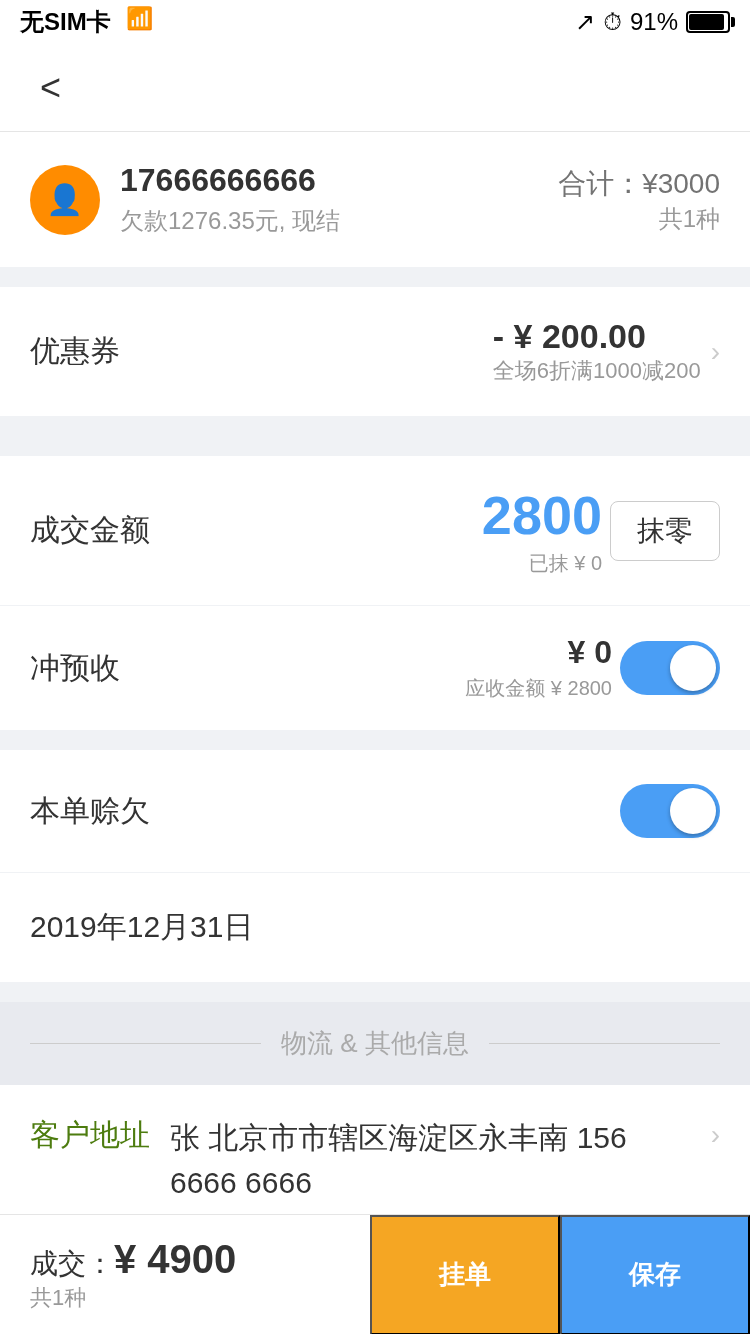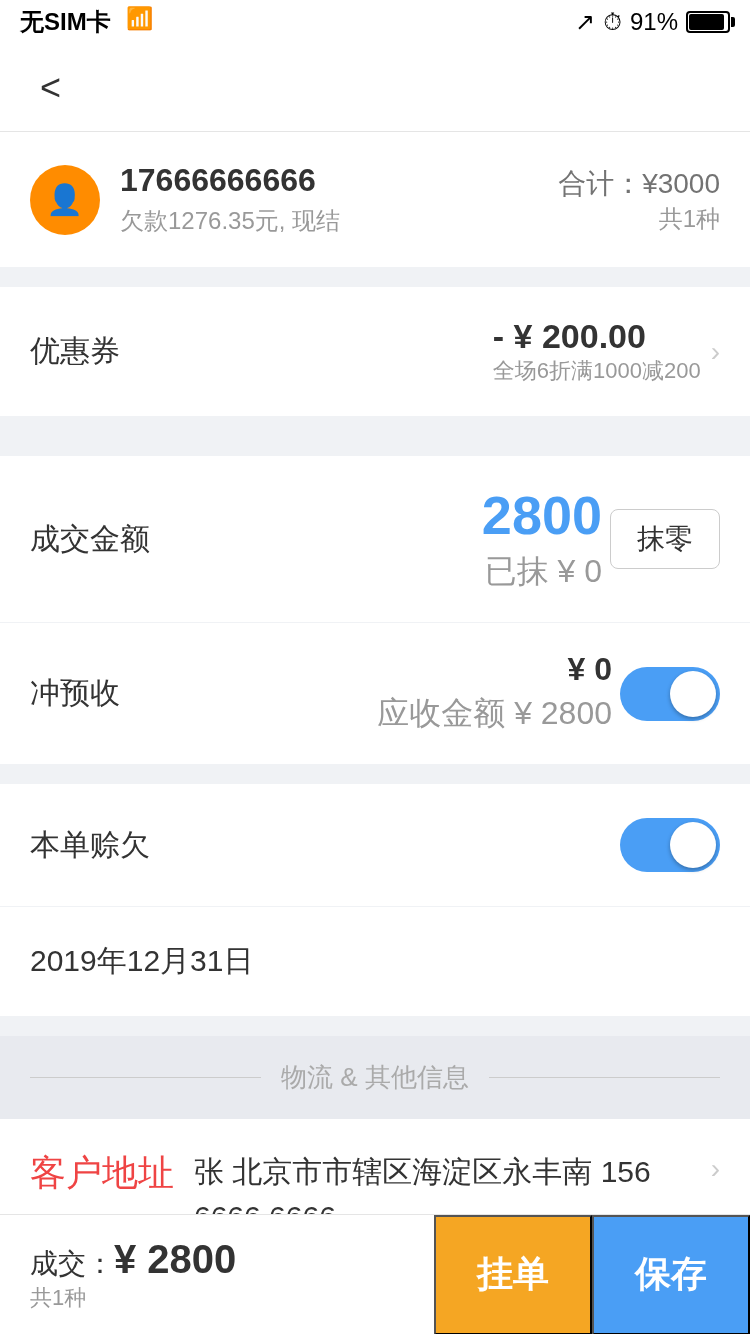--- a/index.html
+++ b/index.html
@@ -138,21 +138,21 @@
       align-items: center;
       justify-content: space-between;
       border-bottom: 1px solid #f0f2f5;
     }
     .form-row:last-child { border-bottom: none; }
     .form-row-label { font-size: 30px; color: #333; }
     .form-row-right { display: flex; align-items: center; gap: 8px; }
 
     
     .amount-big { font-size: 54px; font-weight: 600; color: #4a9ef5; }
-    .amount-sub { font-size: 32px; color: #999; text-align: right; margin-top: 4px; }
+    .amount-sub { font-size: 20px; color: #999; text-align: right; margin-top: 4px; }
 
     
     .btn-round {
       border: 1px solid #ccc;
       border-radius: 8px;
       padding: 10px 26px;
       font-size: 28px;
       color: #333;
       background: #fff;
       cursor: pointer;
@@ -223,21 +223,21 @@
 
     
     .address-row {
       background: #fff;
       padding: 30px;
       display: flex;
       align-items: flex-start;
       justify-content: space-between;
       border-bottom: 1px solid #f0f2f5;
     }
-    .address-label { font-size: 36px; color: #ef4444; min-width: 90px; }
+    .address-label { font-size: 30px; color: #4d7c0f; min-width: 90px; }
     .address-value { font-size: 30px; color: #333; flex: 1; padding: 0 20px; line-height: 1.5; }
     .address-arrow { font-size: 28px; color: #ccc; padding-top: 4px; }
 
     
     .bottom-gray {
       background: #f0f2f5;
       height: 180px;
     }
 
     
@@ -250,25 +250,25 @@
       display: flex;
       align-items: center;
       border-top: 1px solid #e5e5e5;
     }
     .bottom-summary {
       flex: 1;
       padding: 0 30px;
     }
     .bottom-btn {
       height: 120px;
-      width: 158px;
+      width: 190px;
       display: flex;
       align-items: center;
       justify-content: center;
-      font-size: 36px;
+      font-size: 26px;
       font-weight: 600;
       color: #fff;
       cursor: pointer;
     }
     .btn-hold { background: #f5a623; }
     .btn-save { background: #4a9ef5; }
 
     .wifi-icon { font-size: 22px; }
   </style>
 </head>
@@ -377,19 +377,19 @@
     <span class="address-arrow">›</span>
   </div>
 
   <div class="bottom-gray"></div>
 
 </div>
 
 <div class="bottom-bar">
   <div class="bottom-summary">
     <div>
-      <span>成交：</span><span style="font-size:40px;font-weight:600;">¥ 2800</span>
+      <span>成交：</span><span style="font-size:40px;font-weight:600;">¥ 4900</span>
     </div>
     <div style="font-size:22px;color:#999;">共1种</div>
   </div>
   <button class="bottom-btn btn-hold">挂单</button>
   <button class="bottom-btn btn-save">保存</button>
 </div>
 
 </body></html>

